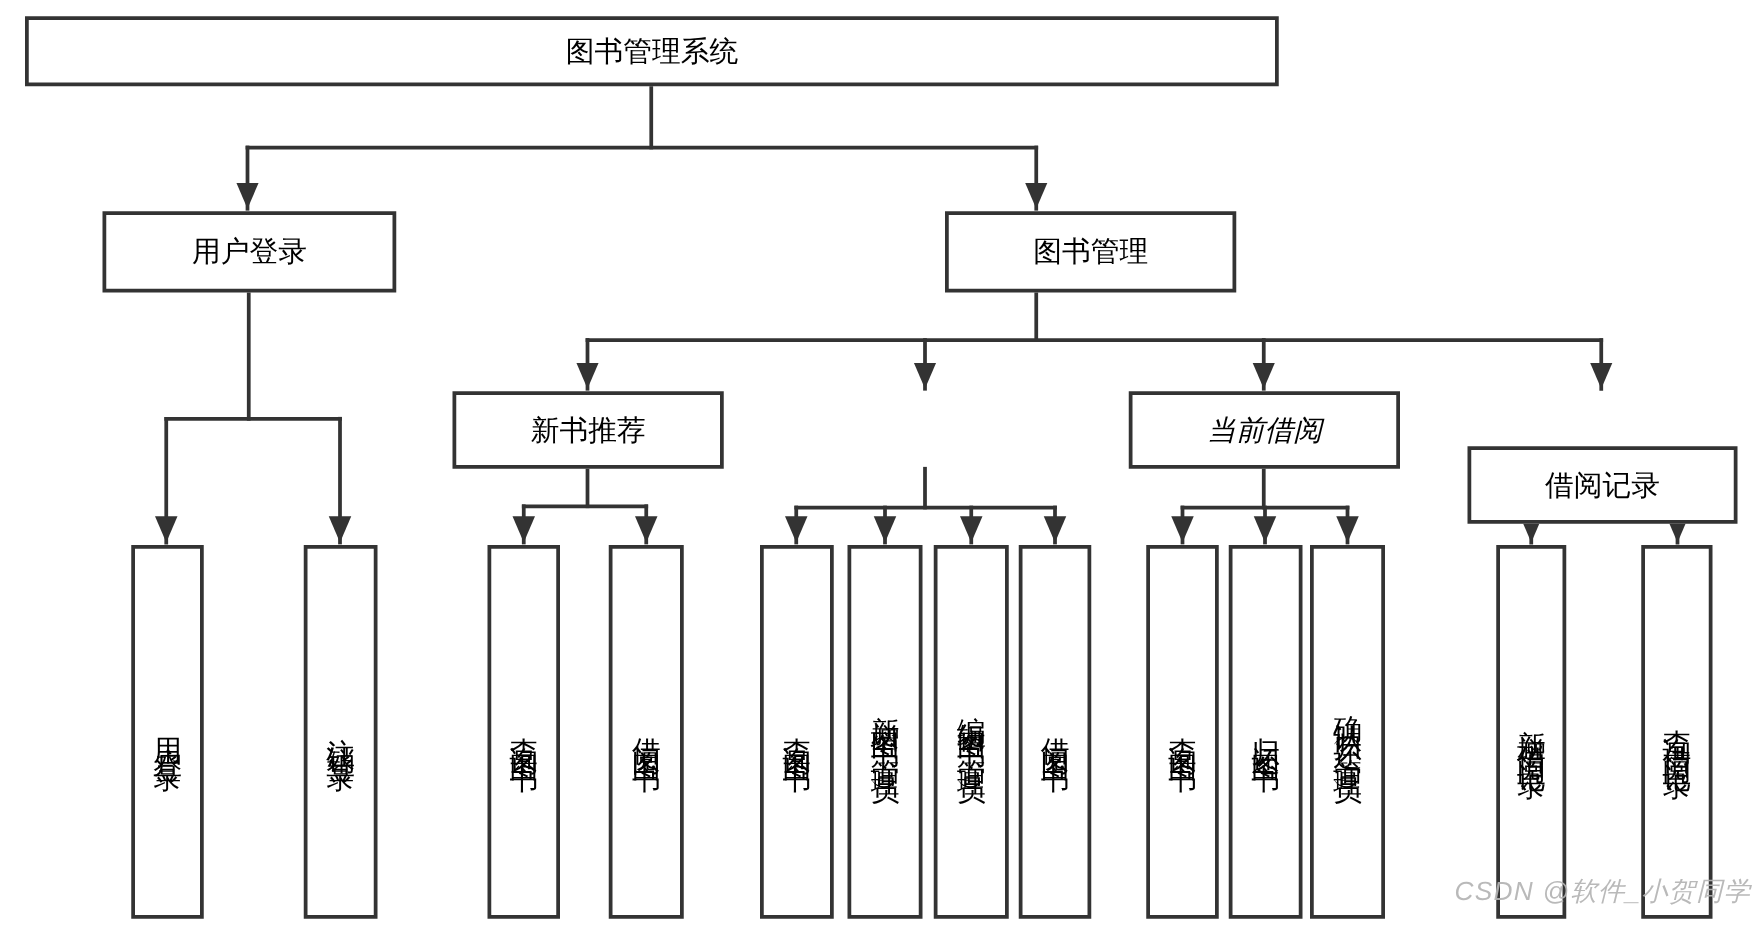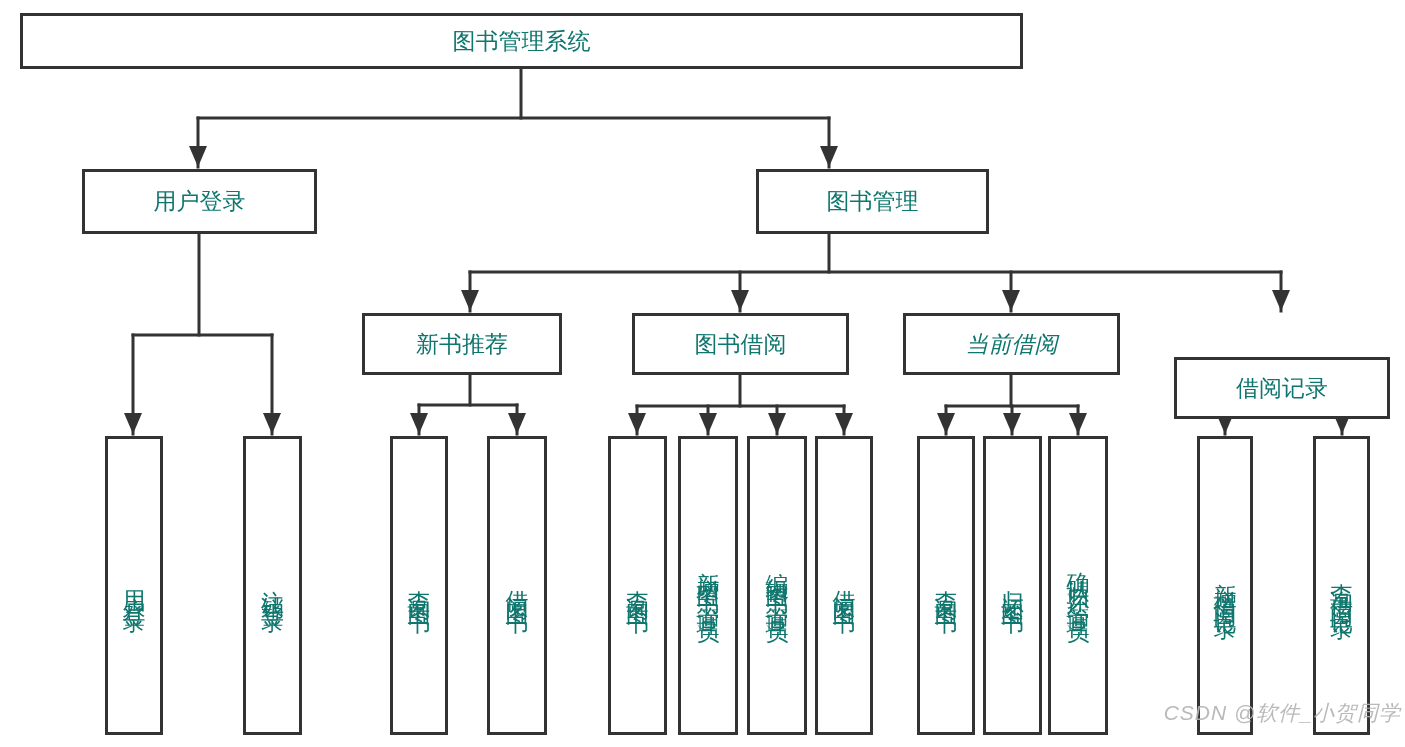--- a/index.html
+++ b/index.html
@@ -9,21 +9,21 @@
     background:#ffffff;
     font-family:"Liberation Sans", sans-serif;
     overflow:hidden;
   }
   #connectors{position:absolute;left:0;top:0;width:1405px;height:747px;}
   .node{
     position:absolute;
     box-sizing:border-box;
     border:3px solid #333333;
     background:#ffffff;
-    color:#0f766e;
+    color:#000000;
     display:flex;align-items:center;justify-content:center;
     font-size:23px;
     text-align:center;
     line-height:1;
   }
   .leaf{
     writing-mode:vertical-rl;
     text-orientation:mixed;
     letter-spacing:7px;
     font-size:23px;
@@ -93,22 +93,21 @@
       <path d="M1225,406 V434" marker-end="url(#arrow)"></path>
       <path d="M1342,406 V434" marker-end="url(#arrow)"></path>
     </g>
   </svg>
 
   <div class="node" style="left:20px;top:13px;width:1003px;height:56px;">图书管理系统</div>
 
   <div class="node" style="left:82px;top:169px;width:235px;height:65px;">用户登录</div>
   <div class="node" style="left:756px;top:169px;width:233px;height:65px;">图书管理</div>
 
-  <div class="node" style="left:362px;top:313px;width:200px;height:62px;">新书推荐</div>
-  <div class="node" style="left:632px;top:313px;width:217px;height:62px;">图书借阅</div>
+  <div class="node" style="left:362px;top:313px;width:217px;height:62px;">新书推荐</div>
   <div class="node" style="left:903px;top:313px;width:217px;height:62px;font-style:italic;">当前借阅</div>
   <div class="node" style="left:1174px;top:313px;width:216px;height:62px;margin-top:44px;">借阅记录</div>
 
   <div class="node leaf" style="left:105px;top:436px;width:58px;height:299px;">用户登录</div>
   <div class="node leaf" style="left:243px;top:436px;width:59px;height:299px;">注销登录</div>
 
   <div class="node leaf" style="left:390px;top:436px;width:58px;height:299px;">查询图书</div>
   <div class="node leaf" style="left:487px;top:436px;width:60px;height:299px;">借阅图书</div>
 
   <div class="node leaf" style="left:608px;top:436px;width:59px;height:299px;">查询图书</div>

